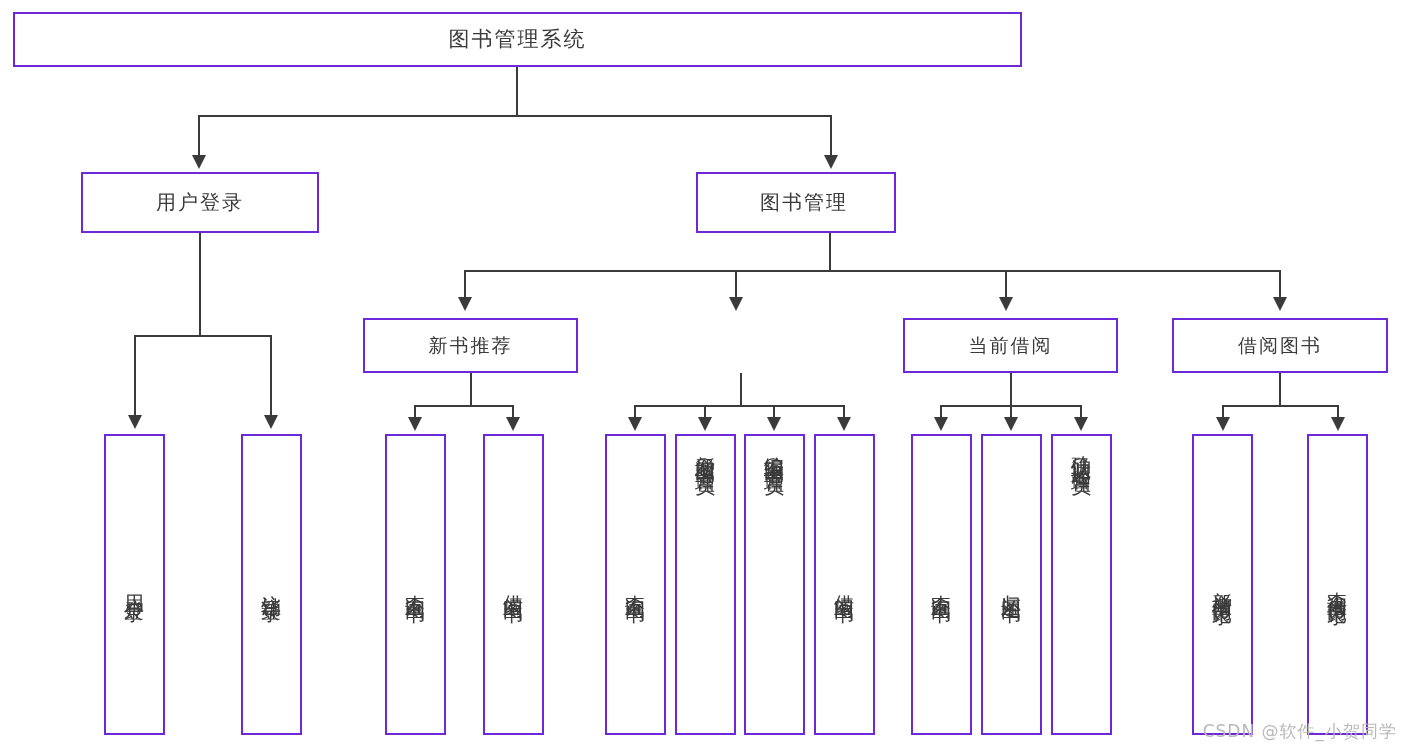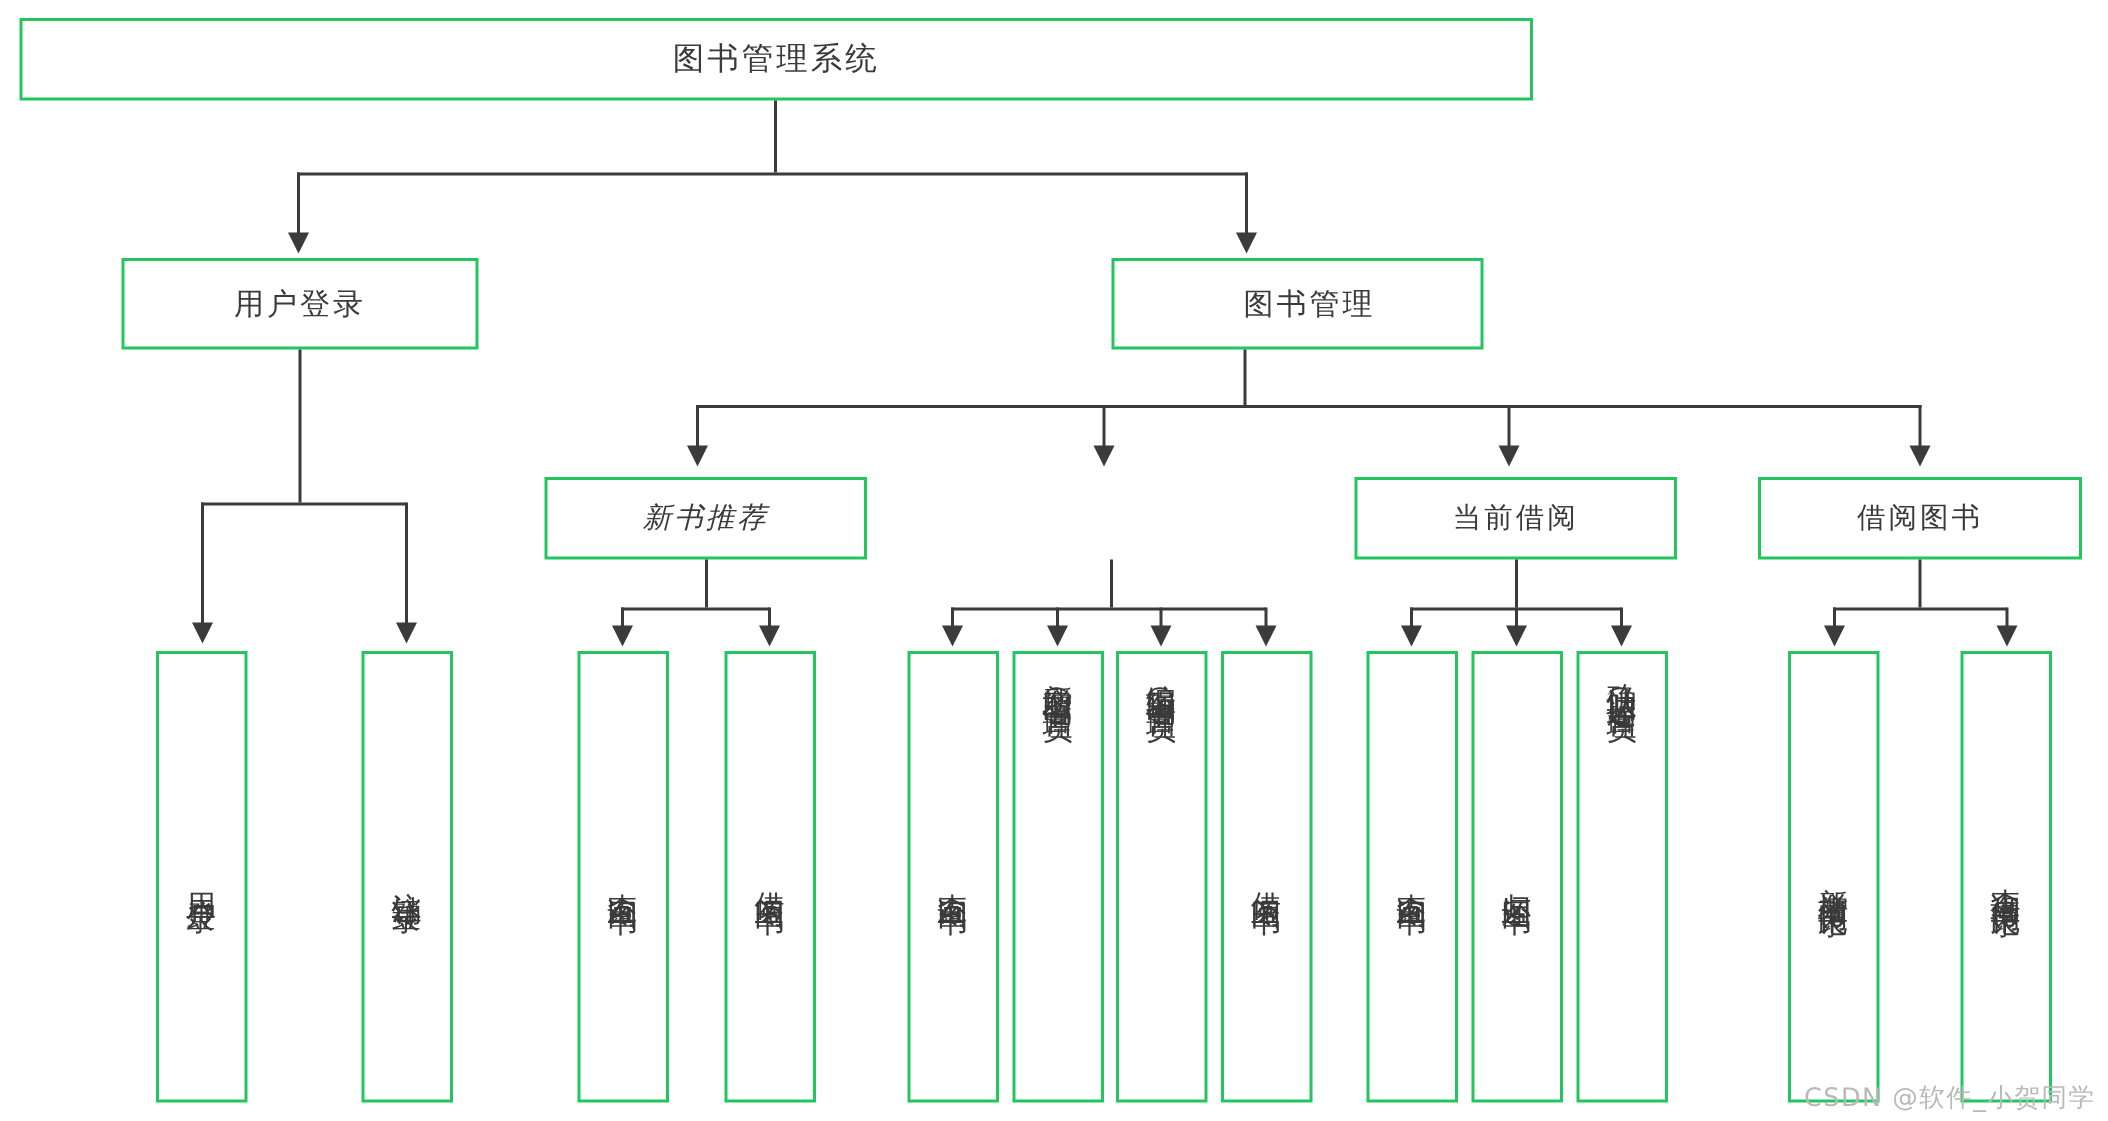--- a/index.html
+++ b/index.html
@@ -12,21 +12,21 @@
     width:1405px;
     height:747px;
     background:#ffffff;
     overflow:hidden;
   }
   
   .node{
     position:absolute;
     box-sizing:border-box;
     background:#ffffff;
-    border:2px solid #22c55e;
+    border:2px solid #6d28d9;
     display:flex;
     align-items:center;
     justify-content:center;
     text-align:center;
     color:#3a3a3a;
   }
   .node .label{
     display:block;
     line-height:1.28;
     letter-spacing:1px;
@@ -96,21 +96,21 @@
   <div class="vline" style="left:198px;top:115px;height:42px;"></div>
   <div class="arrow" style="left:192px;top:155px;"></div>
 
   <div class="vline" style="left:830px;top:115px;height:42px;"></div>
   <div class="arrow" style="left:824px;top:155px;"></div>
 
   <div class="node lvl2" style="left:81px;top:172px;width:238px;height:61px;">
     <span class="label">用户登录</span>
   </div>
 
-  <div class="node lvl2" style="left:741px;top:172px;width:248px;height:61px;padding-left:16px;">
+  <div class="node lvl2" style="left:696px;top:172px;width:200px;height:61px;padding-left:16px;">
     <span class="label">图书管理</span>
   </div>
 
   <div class="vline" style="left:199px;top:233px;height:102px;"></div>
   <div class="hline" style="left:134px;top:335px;width:137px;"></div>
   <div class="vline" style="left:134px;top:335px;height:82px;"></div>
   <div class="arrow" style="left:128px;top:415px;"></div>
   <div class="vline" style="left:270px;top:335px;height:82px;"></div>
   <div class="arrow" style="left:264px;top:415px;"></div>
 
@@ -122,21 +122,21 @@
 
   <div class="vline" style="left:735px;top:270px;height:29px;"></div>
   <div class="arrow" style="left:729px;top:297px;"></div>
 
   <div class="vline" style="left:1005px;top:270px;height:29px;"></div>
   <div class="arrow" style="left:999px;top:297px;"></div>
 
   <div class="vline" style="left:1279px;top:270px;height:29px;"></div>
   <div class="arrow" style="left:1273px;top:297px;"></div>
 
-  <div class="node lvl3" style="left:363px;top:318px;width:215px;height:55px;font-style:italic;">
+  <div class="node lvl3" style="left:363px;top:318px;width:215px;height:55px;">
     <span class="label">新书推荐</span>
   </div>
   <div class="node lvl3" style="left:903px;top:318px;width:215px;height:55px;">
     <span class="label">当前借阅</span>
   </div>
   <div class="node lvl3" style="left:1172px;top:318px;width:216px;height:55px;">
     <span class="label">借阅图书</span>
   </div>
 
   <div class="vline" style="left:470px;top:373px;height:32px;"></div>

